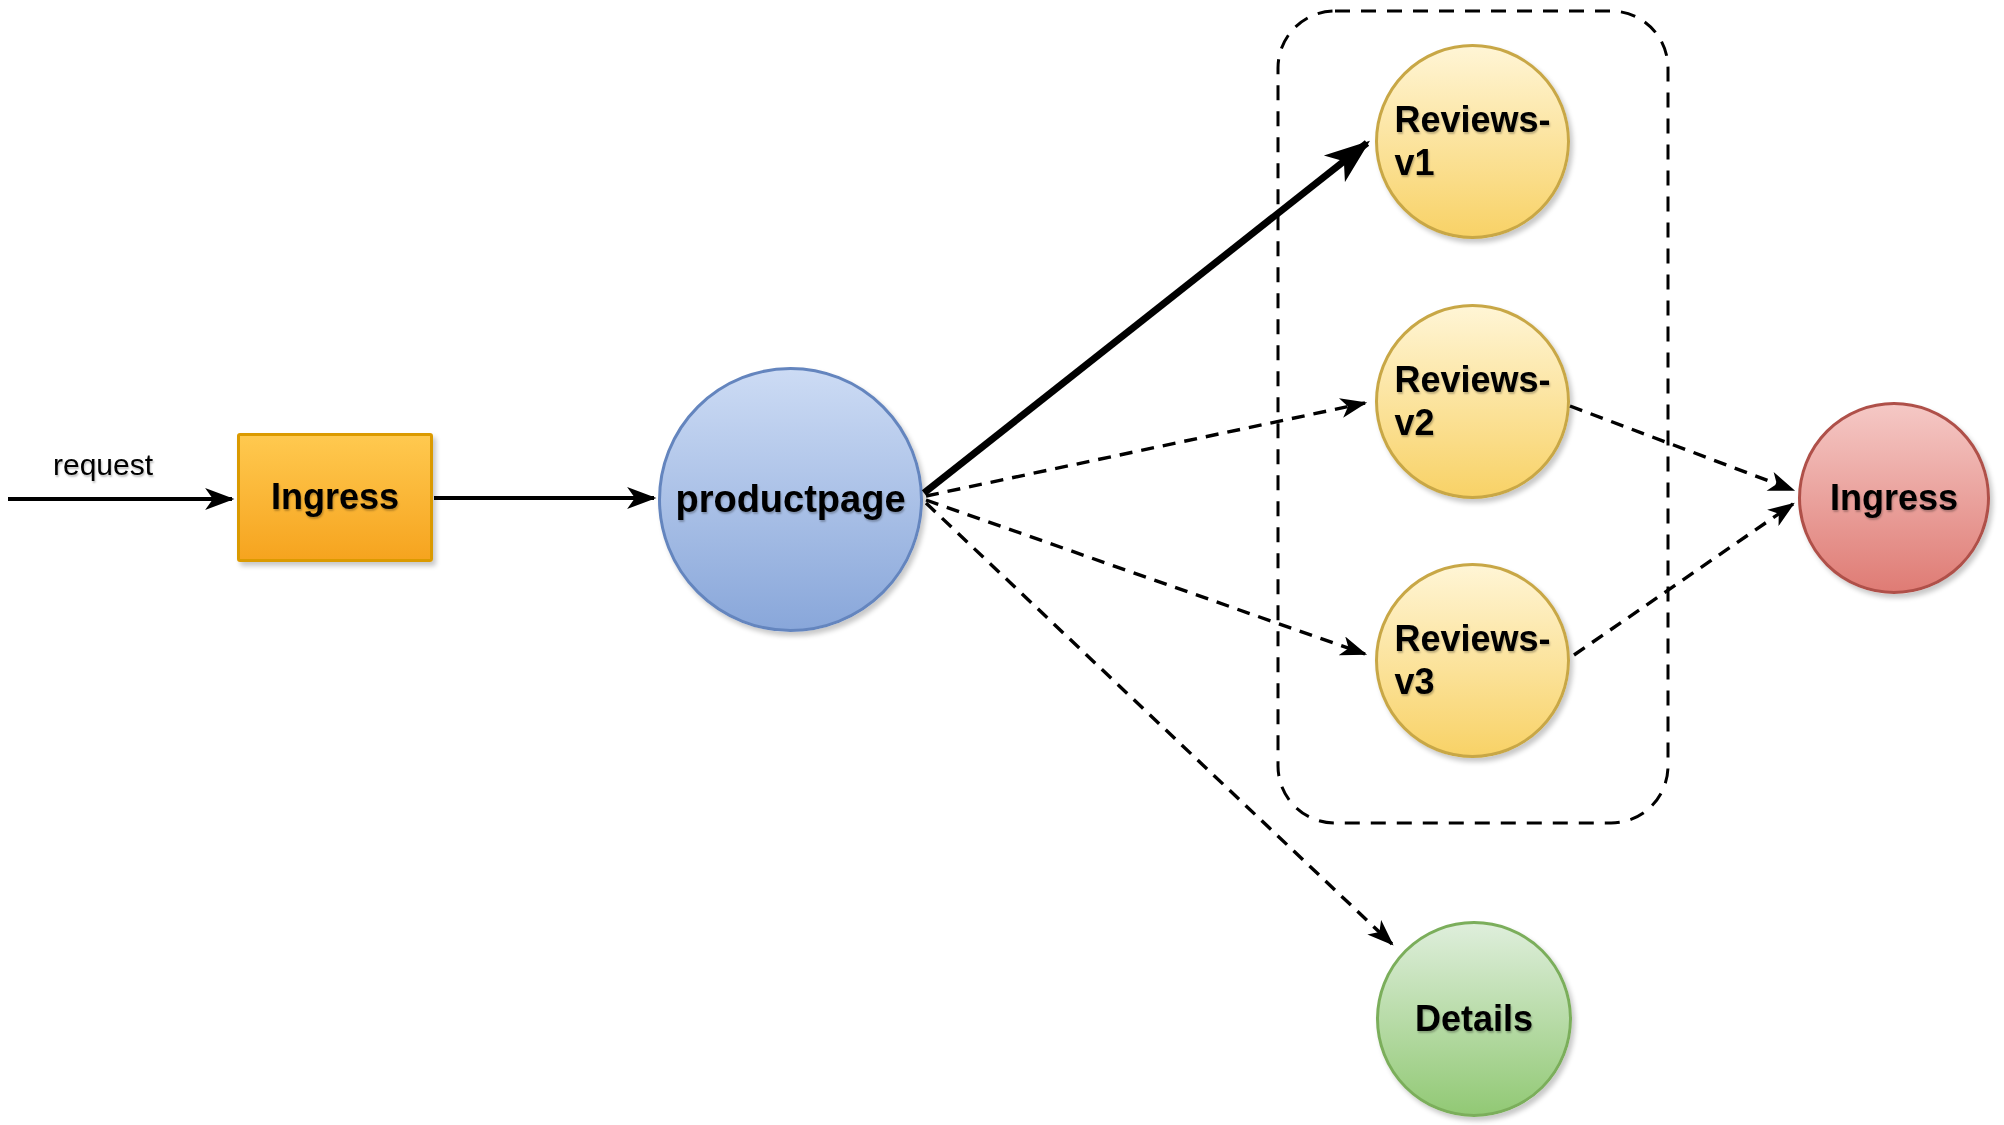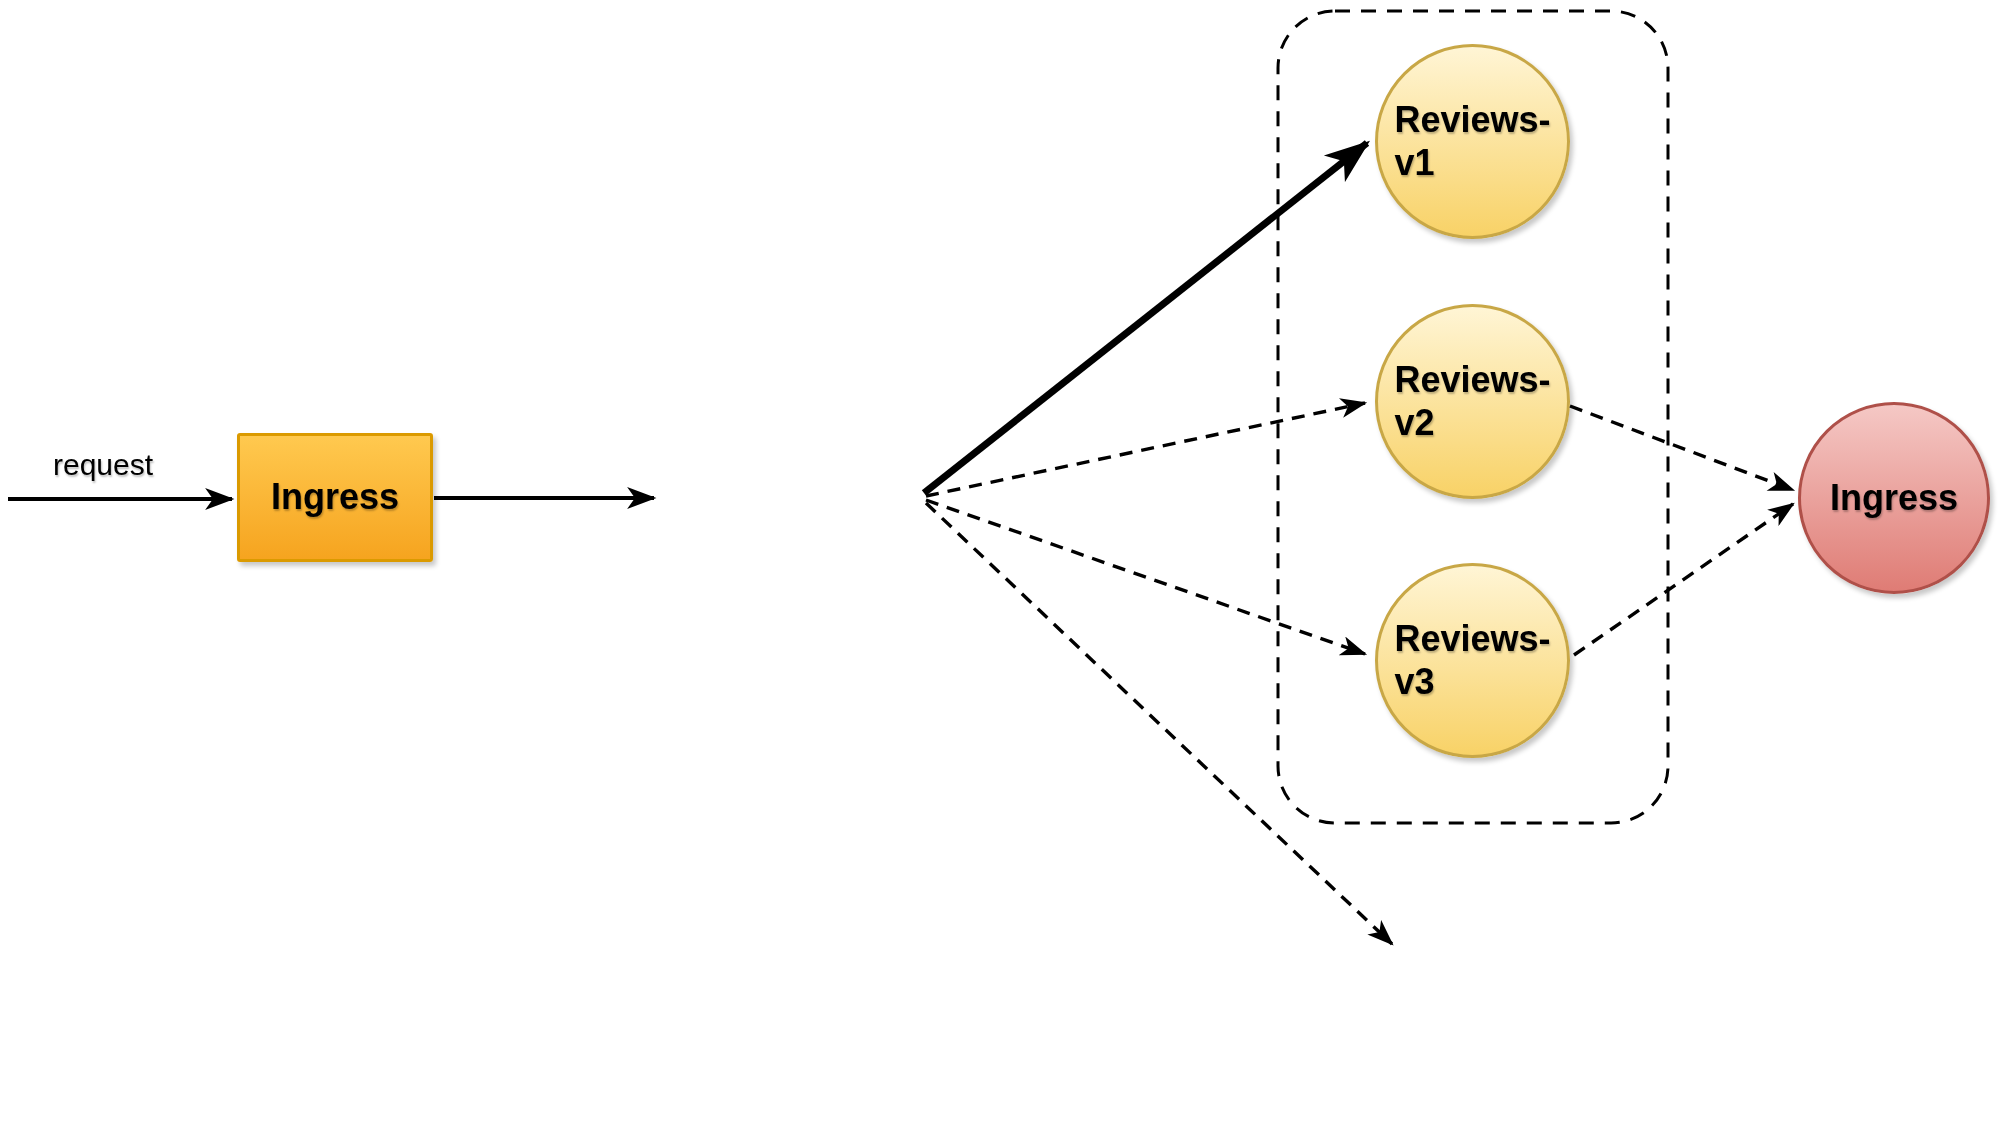--- a/index.html
+++ b/index.html
@@ -63,40 +63,46 @@
 <body>
 
 <div class="canvas">
 
   <div class="request-label">request</div>
 
   <div class="node rect pos-ingress" style="background: linear-gradient(rgb(255, 201, 79), rgb(246, 164, 31)); border-color: rgb(219, 154, 0);">
     <span class="node-label fs36">Ingress</span>
   </div>
 
+  <div class="node circle pos-productpage" style="background: linear-gradient(rgb(204, 219, 244), rgb(137, 167, 218)); border-color: rgb(100, 133, 190);">
+    <span class="node-label fs38">productpage</span>
+  </div>
 
   <div class="node circle pos-reviews-v1" style="background: linear-gradient(rgb(255, 245, 213), rgb(248, 210, 103)); border-color: rgb(200, 167, 70);">
     <span class="node-label fs36">Reviews-
 v1</span>
   </div>
 
   <div class="node circle pos-reviews-v2" style="background: linear-gradient(rgb(255, 245, 213), rgb(248, 210, 103)); border-color: rgb(200, 167, 70);">
     <span class="node-label fs36">Reviews-
 v2</span>
   </div>
 
   <div class="node circle pos-reviews-v3" style="background: linear-gradient(rgb(255, 245, 213), rgb(248, 210, 103)); border-color: rgb(200, 167, 70);">
     <span class="node-label fs36">Reviews-
 v3</span>
   </div>
 
   <div class="node circle pos-ratings" style="background: linear-gradient(rgb(245, 200, 197), rgb(223, 124, 117)); border-color: rgb(175, 80, 73);">
     <span class="node-label fs36">Ingress</span>
   </div>
 
+  <div class="node circle pos-details" style="background: linear-gradient(rgb(222, 238, 219), rgb(146, 201, 117)); border-color: rgb(123, 174, 91);">
+    <span class="node-label fs36">Details</span>
+  </div>
 
   <svg class="edges" viewBox="0 0 2004 1125">
     <defs>
       <marker id="m-solid" viewBox="0 0 12 9" refX="11" refY="4.5" markerWidth="30" markerHeight="22" markerUnits="userSpaceOnUse" orient="auto">
         <path d="M0,0 L12,4.5 L0,9 L3.2,4.5 Z" fill="#000000"></path>
       </marker>
       <marker id="m-bold" viewBox="0 0 12 9" refX="11" refY="4.5" markerWidth="48" markerHeight="34" markerUnits="userSpaceOnUse" orient="auto">
         <path d="M0,0 L12,4.5 L0,9 L3.2,4.5 Z" fill="#000000"></path>
       </marker>
       <marker id="m-dash" viewBox="0 0 12 9" refX="11" refY="4.5" markerWidth="27" markerHeight="20" markerUnits="userSpaceOnUse" orient="auto">

